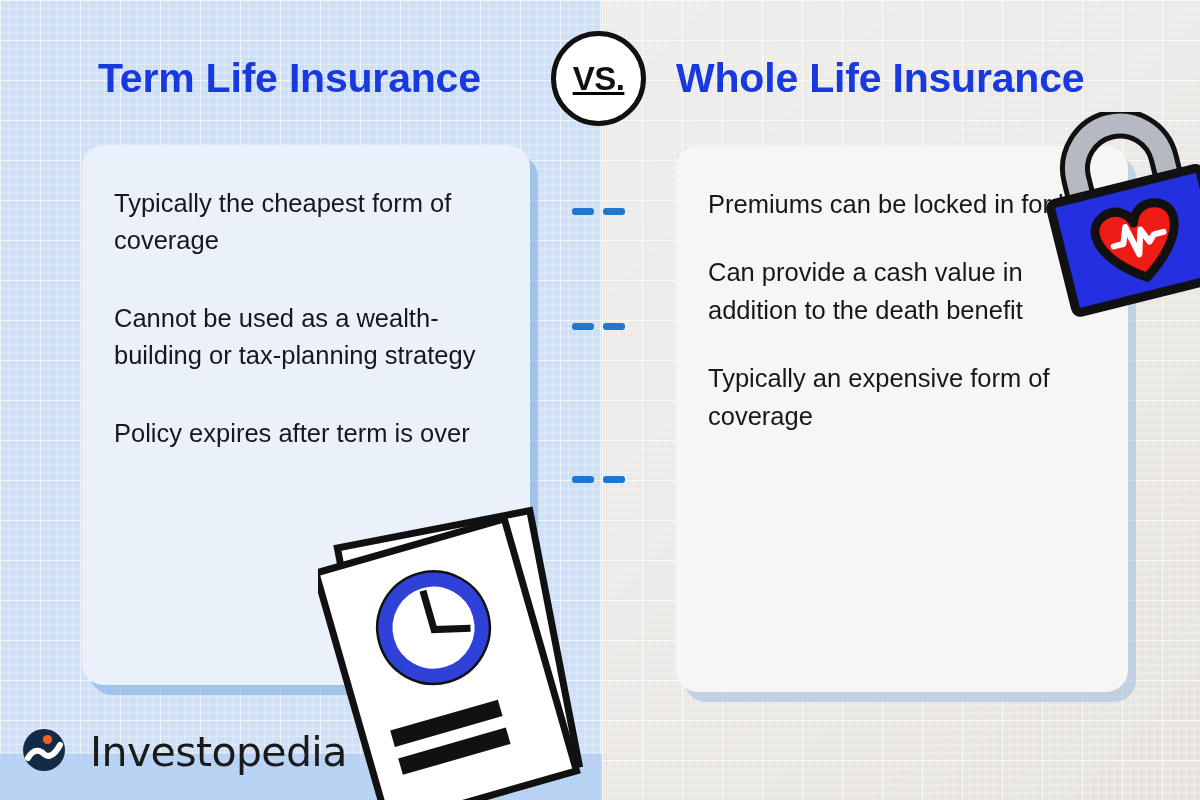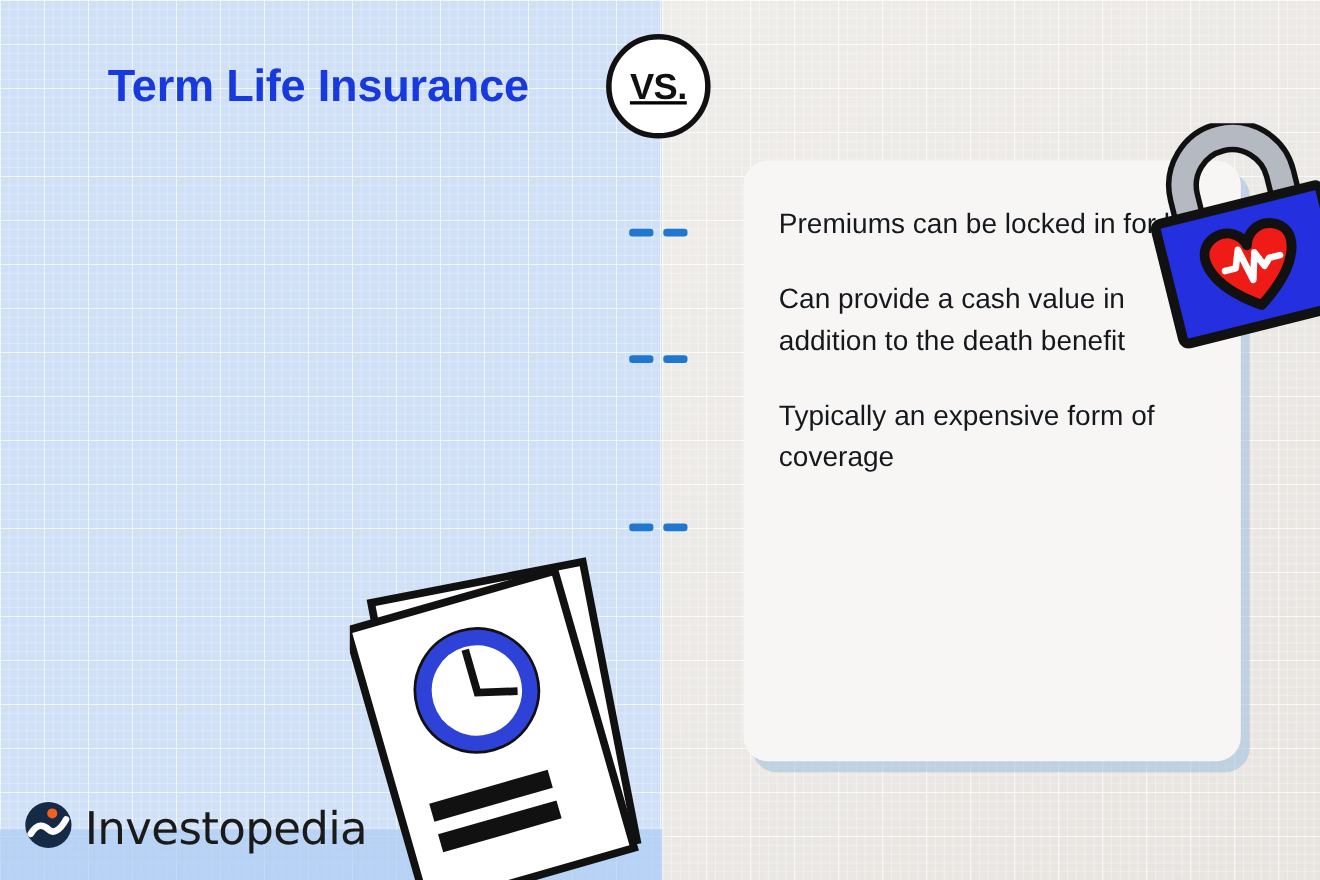--- a/index.html
+++ b/index.html
@@ -162,21 +162,21 @@
   .illus-lock      { left: 1046px; top: 112px; }
   .illus-documents { left: 318px;  top: 505px; }
 
   
   .logo {
     position: absolute;
     left: 22px;
     top: 728px;
     display: flex;
     align-items: center;
-    gap: 11px;
+    gap: 24px;
   }
   .logo-text {
     font-size: 41px;
     color: #1a1a1a;
     font-weight: 400;
     letter-spacing: -.6px;
     font-family: "DejaVu Sans", sans-serif;
   }
 </style>
 </head>
@@ -187,21 +187,27 @@
   <div class="panel panel-left"></div>
   <div class="panel panel-right"></div>
   <div class="bottom-band"></div>
 
   <div class="title title-left">Term Life Insurance</div>
 
   <div class="vs-badge">
     <span>VS.</span>
   </div>
 
-
+  <div class="title title-right">Whole Life Insurance</div>
+
+  <div class="card card-left">
+    <p class="bullet">Typically the cheapest form of coverage</p>
+    <p class="bullet">Cannot be used as a wealth-building or tax-planning strategy</p>
+    <p class="bullet">Policy expires after term is over</p>
+  </div>
 
   <div class="card card-right">
     <p class="bullet">Premiums can be locked in for life</p>
     <p class="bullet">Can provide a cash value in addition to the death benefit</p>
     <p class="bullet">Typically an expensive form of coverage</p>
   </div>
 
   <div class="connector conn-1">
       <i></i>
       <i></i>

